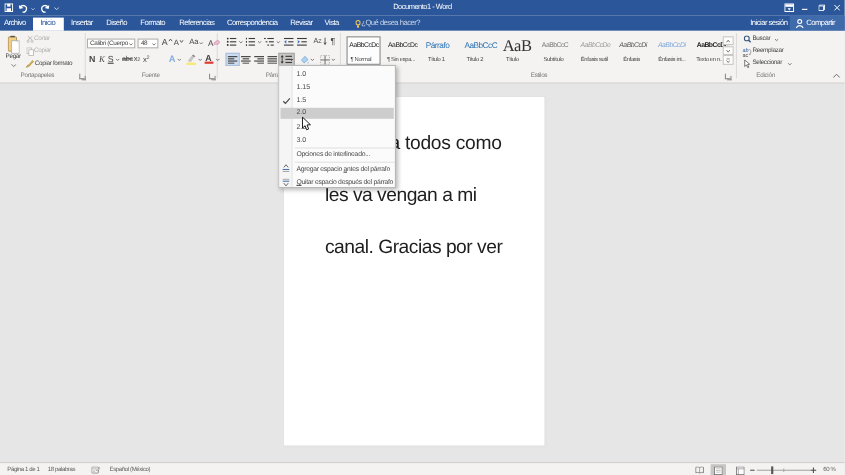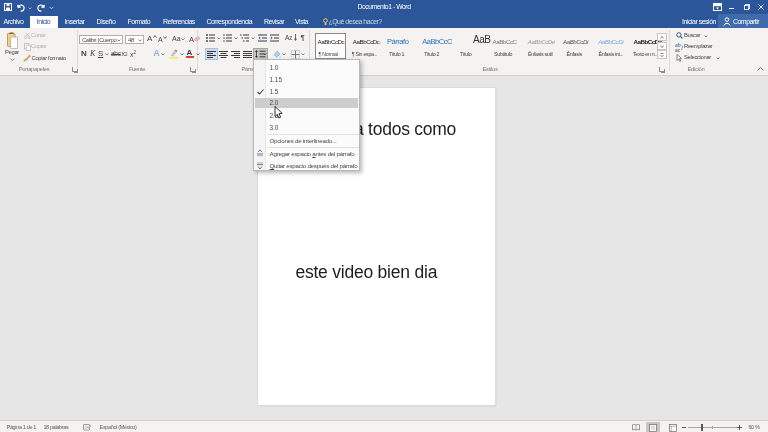--- a/index.html
+++ b/index.html
@@ -289,21 +289,21 @@
 
     <div class="ab" style="left:315.3px;top:32.9px;width:31px;height:25.8px;background:#fdfdfd;border:1px solid #8a8886;box-sizing:border-box;"></div>
     <div class="ab" style="left:317.6px;top:38px;font-size:6.2px;letter-spacing:-0.45px;color:#222;">AaBbCcDc</div>
     <div class="ab" style="left:318.6px;top:50.5px;font-size:5.3px;letter-spacing:-0.3px;color:#444;">¶ Normal</div>
     <div class="ab" style="left:352.8px;top:38px;font-size:6.2px;letter-spacing:-0.45px;color:#222;">AaBbCcDc</div>
     <div class="ab" style="left:351.8px;top:50.5px;font-size:5.3px;letter-spacing:-0.3px;color:#444;">¶ Sin espa...</div>
     <div class="ab" style="left:387px;top:36.5px;font-size:7.5px;letter-spacing:-0.45px;color:#2e74b5;">Párrafo</div>
     <div class="ab" style="left:389px;top:50.5px;font-size:5.3px;letter-spacing:-0.3px;color:#444;">Título 1</div>
     <div class="ab" style="left:422.2px;top:36.5px;font-size:7.5px;letter-spacing:-0.45px;color:#2e74b5;">AaBbCcC</div>
     <div class="ab" style="left:424px;top:50.5px;font-size:5.3px;letter-spacing:-0.3px;color:#444;">Título 2</div>
-    <div class="ab" style="left:473px;top:33.5px;font-size:10px;letter-spacing:-0.45px;color:#333;">AaB</div>
+    <div class="ab" style="left:457px;top:33.5px;font-size:15px;letter-spacing:-0.45px;color:#333;font-family:Liberation Serif, serif;">AaB</div>
     <div class="ab" style="left:460px;top:50.5px;font-size:5.3px;letter-spacing:-0.3px;color:#444;">Título</div>
     <div class="ab" style="left:492.6px;top:38px;font-size:6.2px;letter-spacing:-0.45px;color:#777;">AaBbCcC</div>
     <div class="ab" style="left:494px;top:50.5px;font-size:5.3px;letter-spacing:-0.3px;color:#444;">Subtítulo</div>
     <div class="ab" style="left:527.8px;top:38px;font-size:6.2px;letter-spacing:-0.45px;font-style:italic;color:#999;">AaBbCcDе</div>
     <div class="ab" style="left:528px;top:50.5px;font-size:5.3px;letter-spacing:-0.3px;color:#444;">Énfasis sutil</div>
     <div class="ab" style="left:563px;top:38px;font-size:6.2px;letter-spacing:-0.45px;font-style:italic;color:#555;">AaBbCcDi</div>
     <div class="ab" style="left:566.5px;top:50.5px;font-size:5.3px;letter-spacing:-0.3px;color:#444;">Énfasis</div>
     <div class="ab" style="left:598.2px;top:38px;font-size:6.2px;letter-spacing:-0.45px;font-style:italic;color:#7da7d8;">AaBbCcDi</div>
     <div class="ab" style="left:598.5px;top:50.5px;font-size:5.3px;letter-spacing:-0.3px;color:#444;">Énfasis int...</div>
     <div class="ab" style="left:633.4px;top:38px;font-size:6.2px;letter-spacing:-0.45px;font-weight:bold;color:#222;">AaBbCcDc</div>
@@ -347,21 +347,22 @@
         <path d="M0.5 0.5 L2 2 L3.5 0.5" fill="none" stroke="#6a6a6a" stroke-width="0.8"></path>
       </svg>
     <div class="glabel" style="left:671px;width:50px;">Edición</div>
     <svg class="ab" style="left:756.5px;top:67px" width="7" height="4" viewBox="0 0 7 4">
         <path d="M0.5 3.5 L3.5 0.5 L6.5 3.5" fill="none" stroke="#6a6a6a" stroke-width="0.9"></path>
       </svg>
   </div>
 
   <div id="page" class="ab"></div>
   <div class="dtext" style="left:354px;top:120.8px;letter-spacing:-0.25px;">a todos como</div>
-  <div class="dtext" style="left:295.4px;top:264.3px;letter-spacing:-0.22px;">este video bien dia</div>
+  <div class="dtext" style="left:295.4px;top:168.6px;">les va vengan a mi</div>
+  <div class="dtext" style="left:295.4px;top:215.9px;">canal. Gracias por ver</div>
 
   <div id="menu" class="ab">
     <div class="ab" style="left:0;top:0;width:11px;height:110px;background:#f5f5f5;border-right:1px solid #e6e6e6;"></div>
     <div class="mi num" style="top:2px;">1.0</div>
     <div class="mi num" style="top:14px;">1.15</div>
     <div class="mi num" style="top:26px;">1.5</div>
     <svg style="position:absolute;left:3px;top:28.5px" width="7" height="6" viewBox="0 0 7 6">
         <path d="M0.5 3 L2.5 5 L6.5 0.5" fill="none" stroke="#4a4a4a" stroke-width="1.1"></path>
       </svg>
     <div class="ab" style="left:1px;top:37.8px;width:103px;height:10.5px;background:#cdcdcd;"></div>

